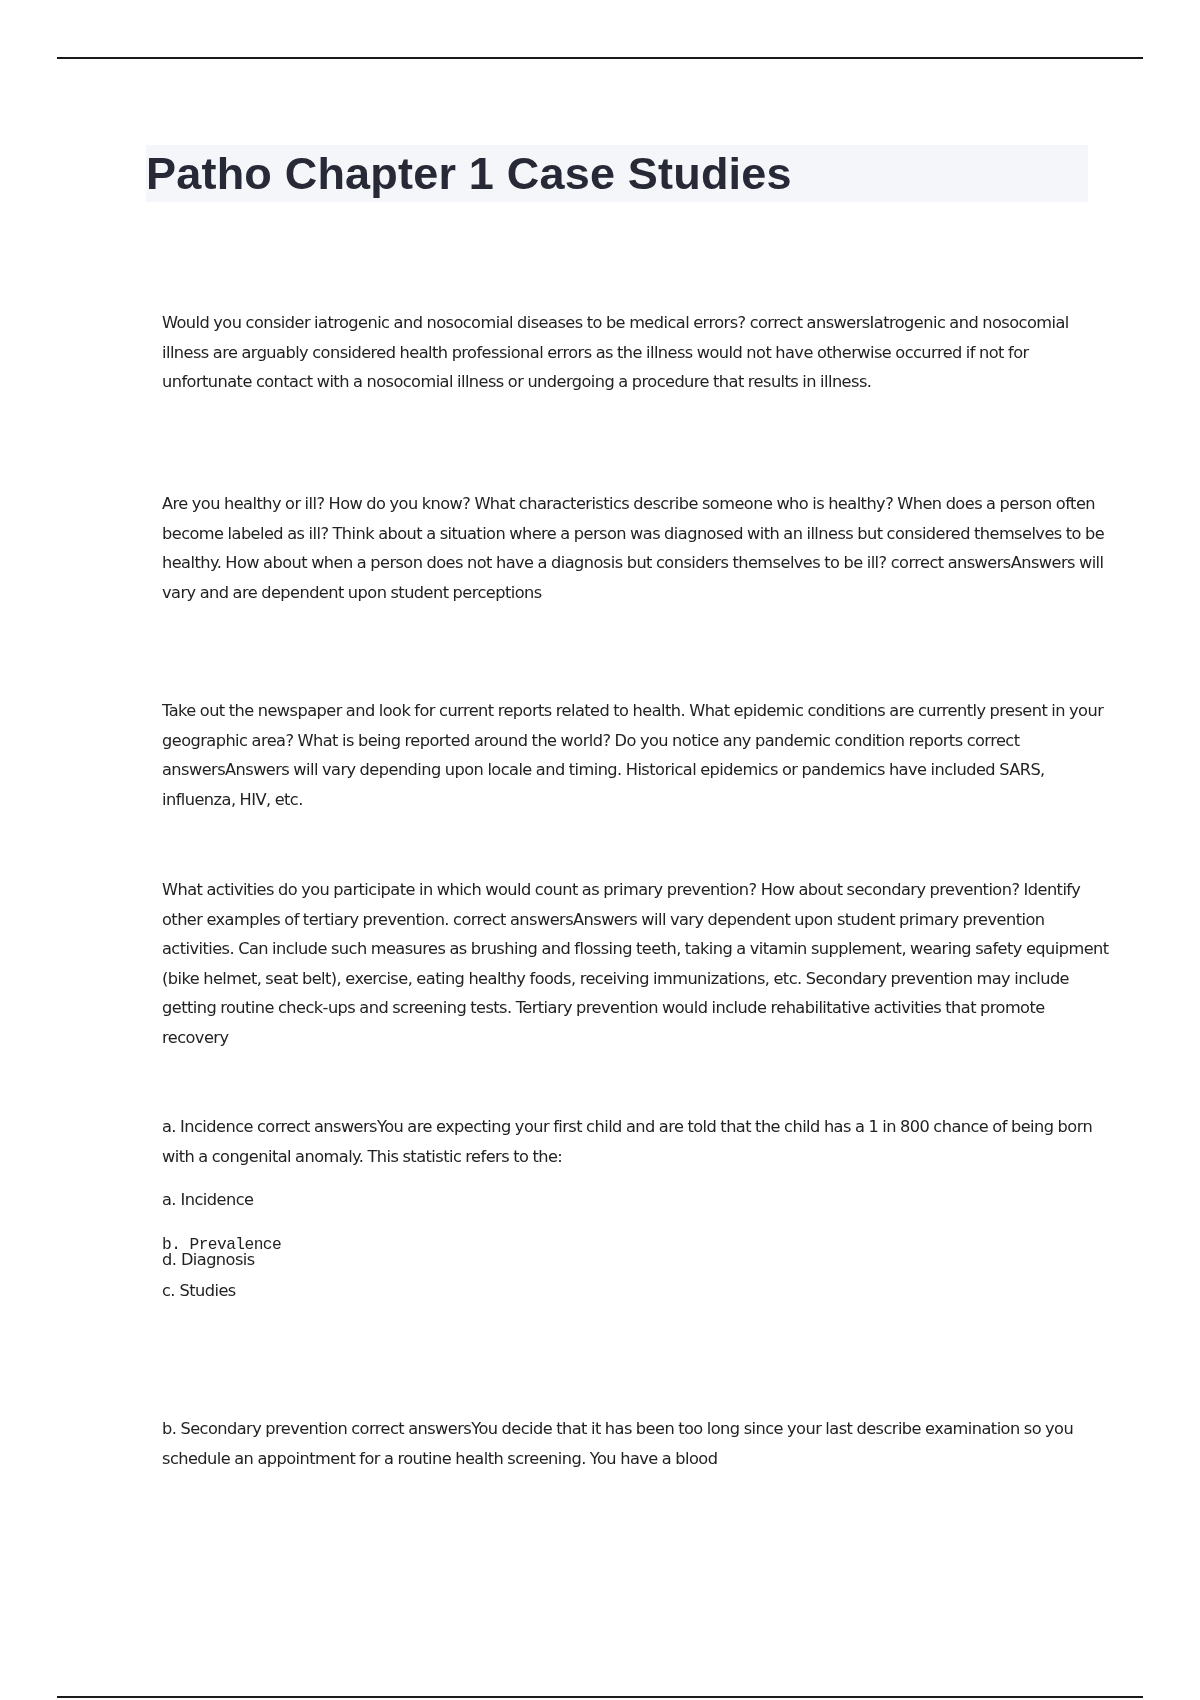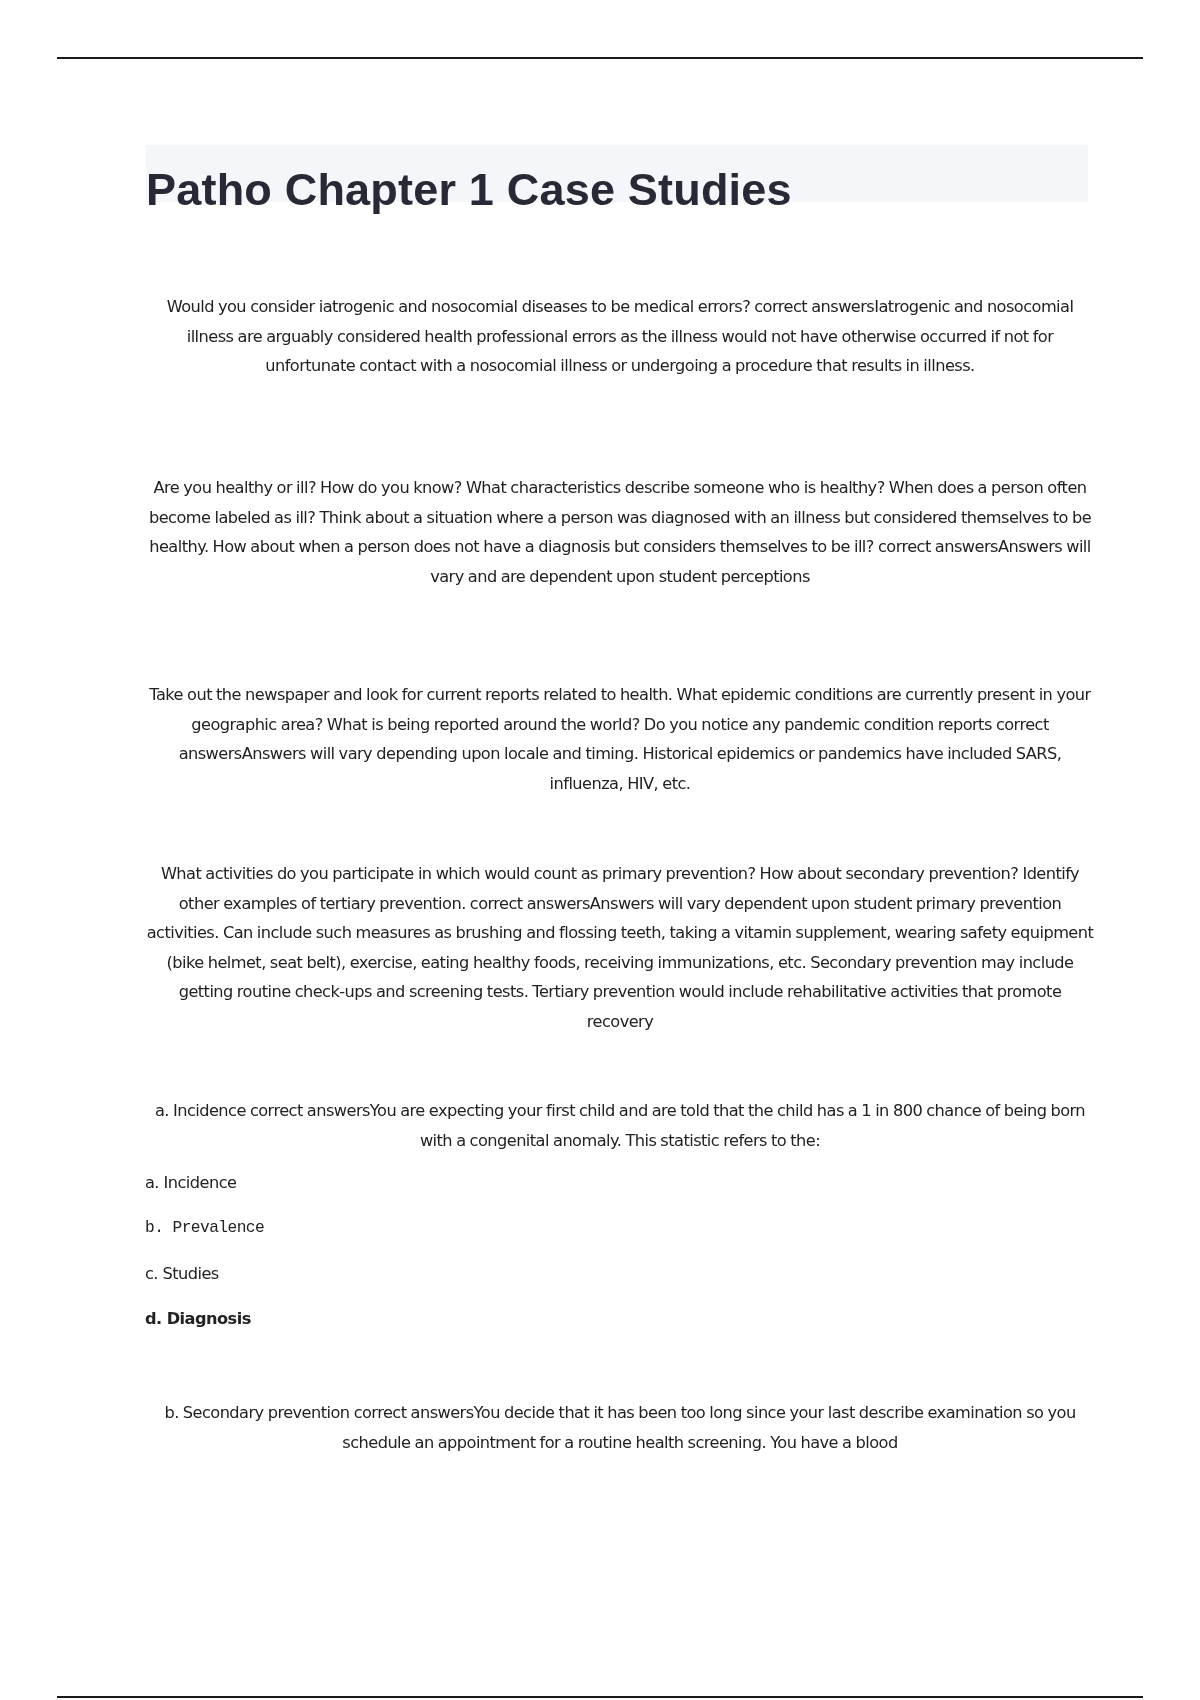--- a/index.html
+++ b/index.html
@@ -29,48 +29,47 @@
       position: absolute;
       left: 146px;
       top: 145px;
       width: 942px;
       height: 57px;
       background: #f5f6fa;
     }
     .title {
       position: absolute;
       left: 146px;
-      top: 162px;
+      top: 146px;
       margin: 0;
       font-family: "Liberation Sans", sans-serif;
       font-weight: bold;
       font-size: 45px;
       line-height: 56px;
       color: #272a36;
       white-space: nowrap;
       letter-spacing: 0.2px;
     }
 
     .para {
       position: absolute;
       left: 145px;
       width: 948px;
-      margin: 1px;
+      margin: 17px;
       font-family: "DejaVu Sans", sans-serif;
       font-size: 16.2px;
       line-height: 29.6px;
       color: #222222;
       letter-spacing: -0.55px;
       word-spacing: -0.5px;
-      text-align: center;
     }
     .option {
       position: absolute;
       left: 145px;
-      margin: 0;
+      margin: 17px;
       font-family: "DejaVu Sans", sans-serif;
       font-size: 16.2px;
       line-height: 29.6px;
       color: #222222;
       letter-spacing: -0.55px;
     }
   </style>
 </head>
 <body>
 
@@ -85,17 +84,17 @@
 
 <p class="para" style="top:679px;">Take out the newspaper and look for current reports related to health. What epidemic conditions are currently present in your geographic area? What is being reported around the world? Do you notice any pandemic condition reports correct answersAnswers will vary depending upon locale and timing. Historical epidemics or pandemics have included SARS, influenza, HIV, etc.</p>
 
 <p class="para" style="top:858px;">What activities do you participate in which would count as primary prevention? How about secondary prevention? Identify other examples of tertiary prevention. correct answersAnswers will vary dependent upon student primary prevention activities. Can include such measures as brushing and flossing teeth, taking a vitamin supplement, wearing safety equipment (bike helmet, seat belt), exercise, eating healthy foods, receiving immunizations, etc. Secondary prevention may include getting routine check-ups and screening tests. Tertiary prevention would include rehabilitative activities that promote recovery</p>
 
 <p class="para" style="top:1095px;">a. Incidence correct answersYou are expecting your first child and are told that the child has a 1 in 800 chance of being born with a congenital anomaly. This statistic refers to the:</p>
 
 <p class="option" style="top:1168px;">a. Incidence</p>
 <p class="option" style="top:1214px;font-family:Liberation Mono, monospace;">b. Prevalence</p>
 <p class="option" style="top:1259px;">c. Studies</p>
-<p class="option" style="top:1304px;font-weight:bold;">d. Diagnosis</p>
+<p class="option" style="top:1228px;">d. Diagnosis</p>
 
 <p class="para" style="top:1397px;">b. Secondary prevention correct answersYou decide that it has been too long since your last describe examination so you schedule an appointment for a routine health screening. You have a blood</p>
 
 <div class="rule bottom"></div>
 
 </body></html>

